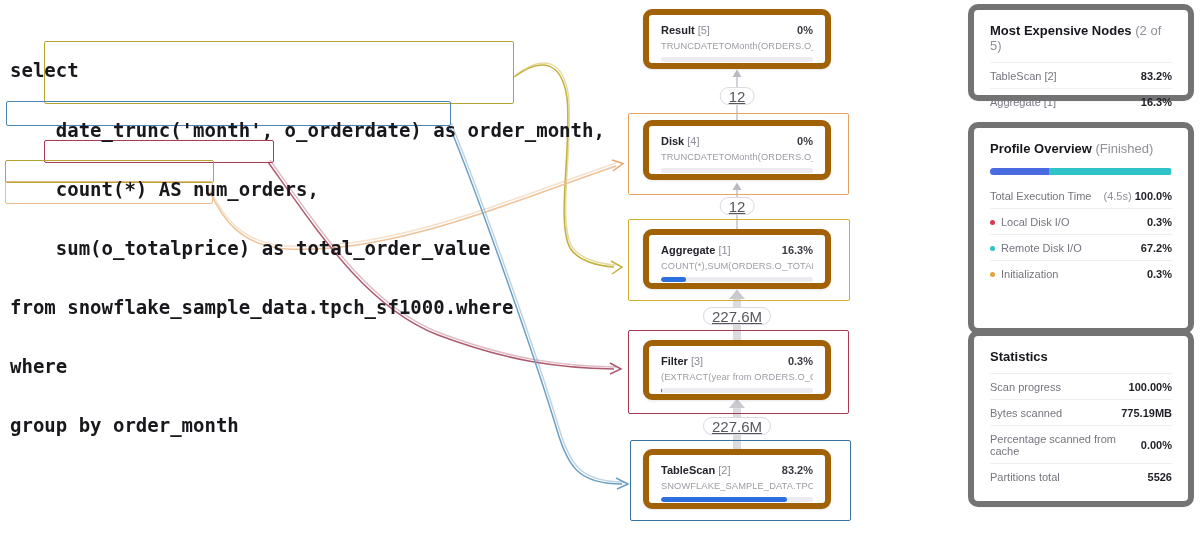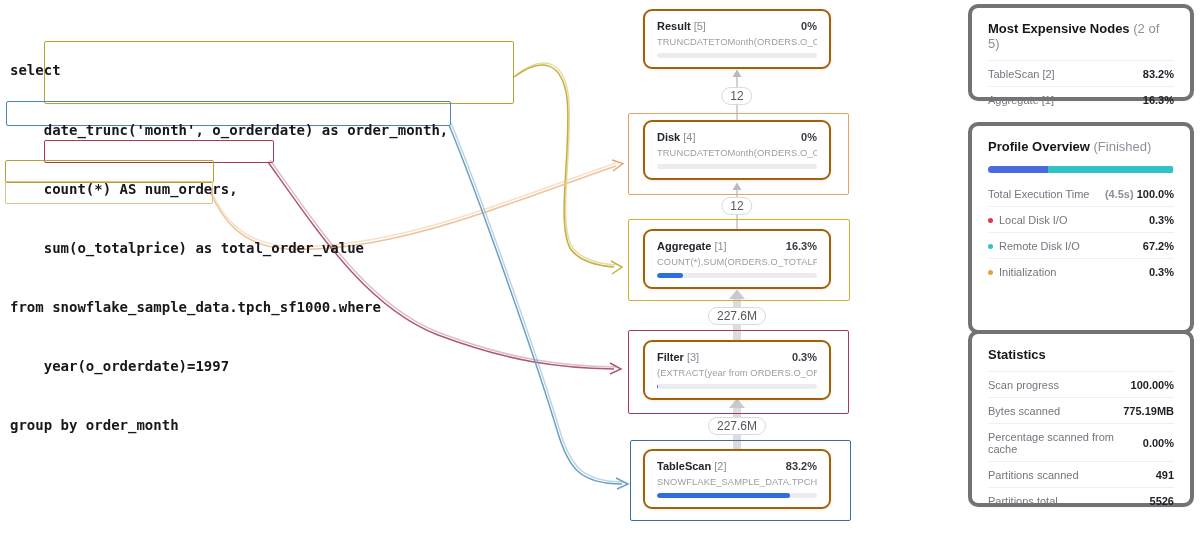--- a/index.html
+++ b/index.html
@@ -3,66 +3,66 @@
 <meta charset="utf-8">
 <style>
   html,body{margin:0;padding:0;}
   body{
     width:1200px;height:533px;position:relative;overflow:hidden;
     background:#ffffff;font-family:"Liberation Sans",sans-serif;
   }
   
   .sql{
     position:absolute;left:10px;top:22px;z-index:3;
-    font-family:"DejaVu Sans Mono",monospace;font-size:14px;line-height:19.7px;
+    font-family:"DejaVu Sans Mono",monospace;font-size:19px;line-height:19.7px;
     font-weight:600;color:#17171c;white-space:pre;
   }
   .sqlbox{position:absolute;z-index:2;border:1.6px solid;border-radius:2px;background:transparent;}
   .box-select{left:44px;top:41px;width:468px;height:61px;border-color:#b5a231;}
   .box-from{left:6px;top:101px;width:443px;height:23px;border-color:#4c86b8;}
   .box-year{left:44px;top:140px;width:228px;height:21px;border-color:#a63a52;}
   .box-group{left:5px;top:160px;width:207px;height:21px;border-color:#b5a231;}
   .box-order{left:5px;top:181px;width:206px;height:21px;border-color:#e7bd8b;}
   
   svg.overlay{position:absolute;left:0;top:0;z-index:1;}
   
   .noderect{position:absolute;z-index:2;border:1.5px solid;border-radius:2px;}
   .rect-sort{left:628px;top:113px;width:219px;height:80px;border-color:#e8a264;}
   .rect-agg{left:628px;top:219px;width:220px;height:80px;border-color:#cfae2e;}
   .rect-filter{left:628px;top:330px;width:219px;height:82px;border-color:#a63a52;}
   .rect-scan{left:630px;top:440px;width:219px;height:79px;border-color:#39729e;}
   .card{
     position:absolute;left:643px;width:188px;height:60px;z-index:3;box-sizing:border-box;
-    background:#fff;border:2px solid #a16207;border-radius:9px;
+    background:#fff;border:6px solid #a16207;border-radius:9px;
     box-shadow:0 1px 3px rgba(25,25,55,.10);padding:9px 12px 0;
   }
   .card-head{display:flex;justify-content:space-between;align-items:baseline;font-size:11px;}
   .card-name{font-weight:700;color:#23232b;}
   .card-id{font-weight:400;color:#8d8d97;margin-left:3px;}
   .card-pct{font-weight:600;color:#3a3a44;}
   .card-detail{margin-top:5px;font-size:9.3px;color:#9c9ca5;white-space:nowrap;overflow:hidden;letter-spacing:.1px;}
   .card-bar{margin-top:6px;height:5px;border-radius:3px;background:#ececf0;overflow:hidden;}
   .card-fill{height:100%;border-radius:3px;background:#2e6fe0;}
   .pill{
     position:absolute;left:737px;transform:translateX(-50%);z-index:4;
     background:#fff;border:1px solid #d9d9df;border-radius:9px;
-    font-size:12px;line-height:13px;color:#56565f;padding:1.5px 8px;white-space:nowrap;
+    font-size:15px;line-height:13px;color:#56565f;padding:1.5px 8px;white-space:nowrap;text-decoration:underline;
   }
   
   .panel{
     position:absolute;left:968px;width:226px;box-sizing:border-box;z-index:3;
-    background:#fff;border:4px solid #737373;border-radius:10px;
+    background:#fff;border:6px solid #737373;border-radius:10px;
     box-shadow:0 1px 2px rgba(0,0,0,.04);padding:13px 16px 6px;
   }
   .panel-title{font-size:13px;font-weight:700;color:#16161d;margin-bottom:9px;}
   .panel-sub{font-weight:400;color:#8f8f99;}
   .prow{display:flex;justify-content:space-between;align-items:center;
         font-size:11px;color:#75757f;padding:6.5px 0;border-top:1px solid #efeff3;}
   .prow b{color:#1e1e26;font-weight:700;}
-  .prow .muted{color:#8f8f99;font-weight:700;}
+  .prow .muted{color:#8f8f99;font-weight:400;}
   .stackbar{height:7px;border-radius:4px;background:#e9e9ee;display:flex;overflow:hidden;margin:12px 0 8px;}
   .seg-processing{background:#4a6be0;height:100%;}
   .seg-remote{background:#2fc2c6;height:100%;}
   .dot{display:inline-block;width:5px;height:5px;border-radius:50%;margin-right:6px;vertical-align:1px;}
   .dot-processing{background:#4a6be0;}
   .dot-local{background:#d23b54;}
   .dot-remote{background:#2fc2c6;}
   .dot-init{background:#e6a23c;}
 </style>
 </head>
@@ -108,21 +108,21 @@
     <polyline points="616,478 628,484 617,489"></polyline>
   </g>
 </svg>
 
 <div class="sql">
   <div>select</div>
   <div>    date_trunc('month', o_orderdate) as order_month,</div>
   <div>    count(*) AS num_orders,</div>
   <div>    sum(o_totalprice) as total_order_value</div>
   <div>from snowflake_sample_data.tpch_sf1000.where</div>
-  <div>    year(o_orderdate)=1997</div>
+  <div>where</div>
   <div>group by order_month</div>
   
 </div>
 <div class="sqlbox box-select"></div>
 <div class="sqlbox box-from"></div>
 <div class="sqlbox box-year"></div>
 <div class="sqlbox box-group"></div>
 <div class="sqlbox box-order"></div>
 
 <div class="noderect rect-sort"></div>
@@ -240,20 +240,16 @@
   </div>
   <div class="prow">
     <span>Bytes scanned</span>
       <b>775.19MB</b>
   </div>
   <div class="prow">
     <span>Percentage scanned from cache</span>
       <b>0.00%</b>
   </div>
   <div class="prow">
-    <span>Partitions scanned</span>
-      <b>491</b>
-  </div>
-  <div class="prow">
     <span>Partitions total</span>
       <b>5526</b>
   </div>
 </div>
 
 </body></html>

